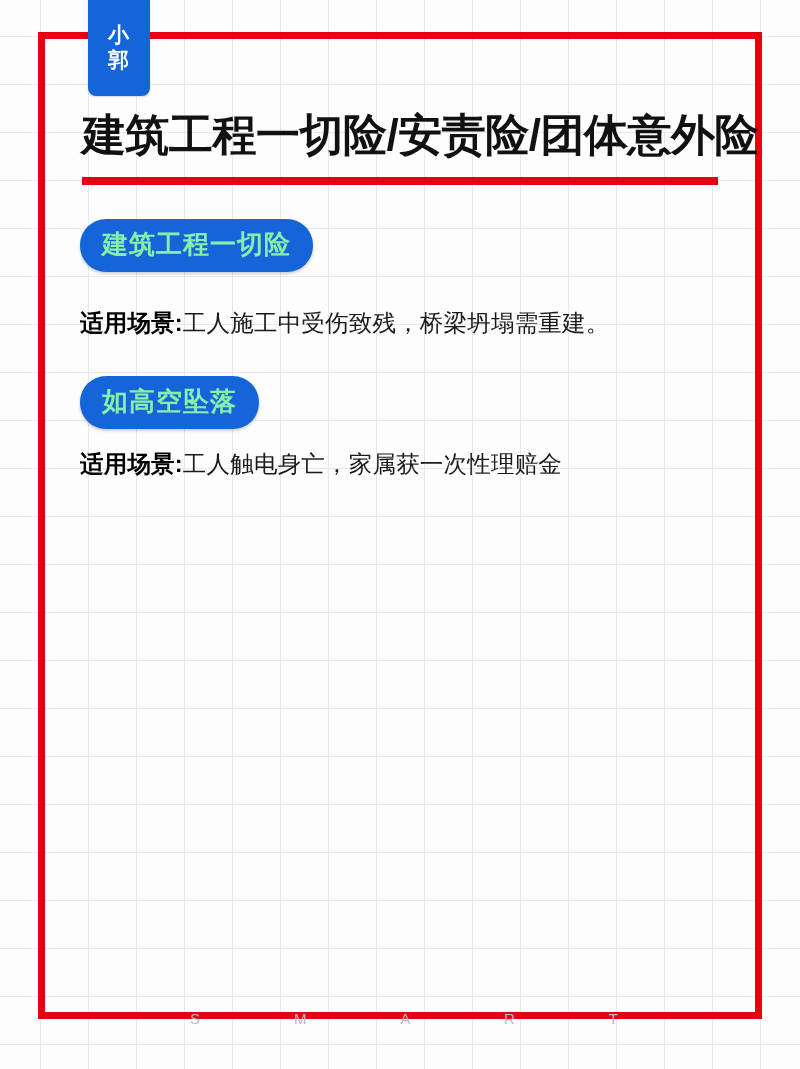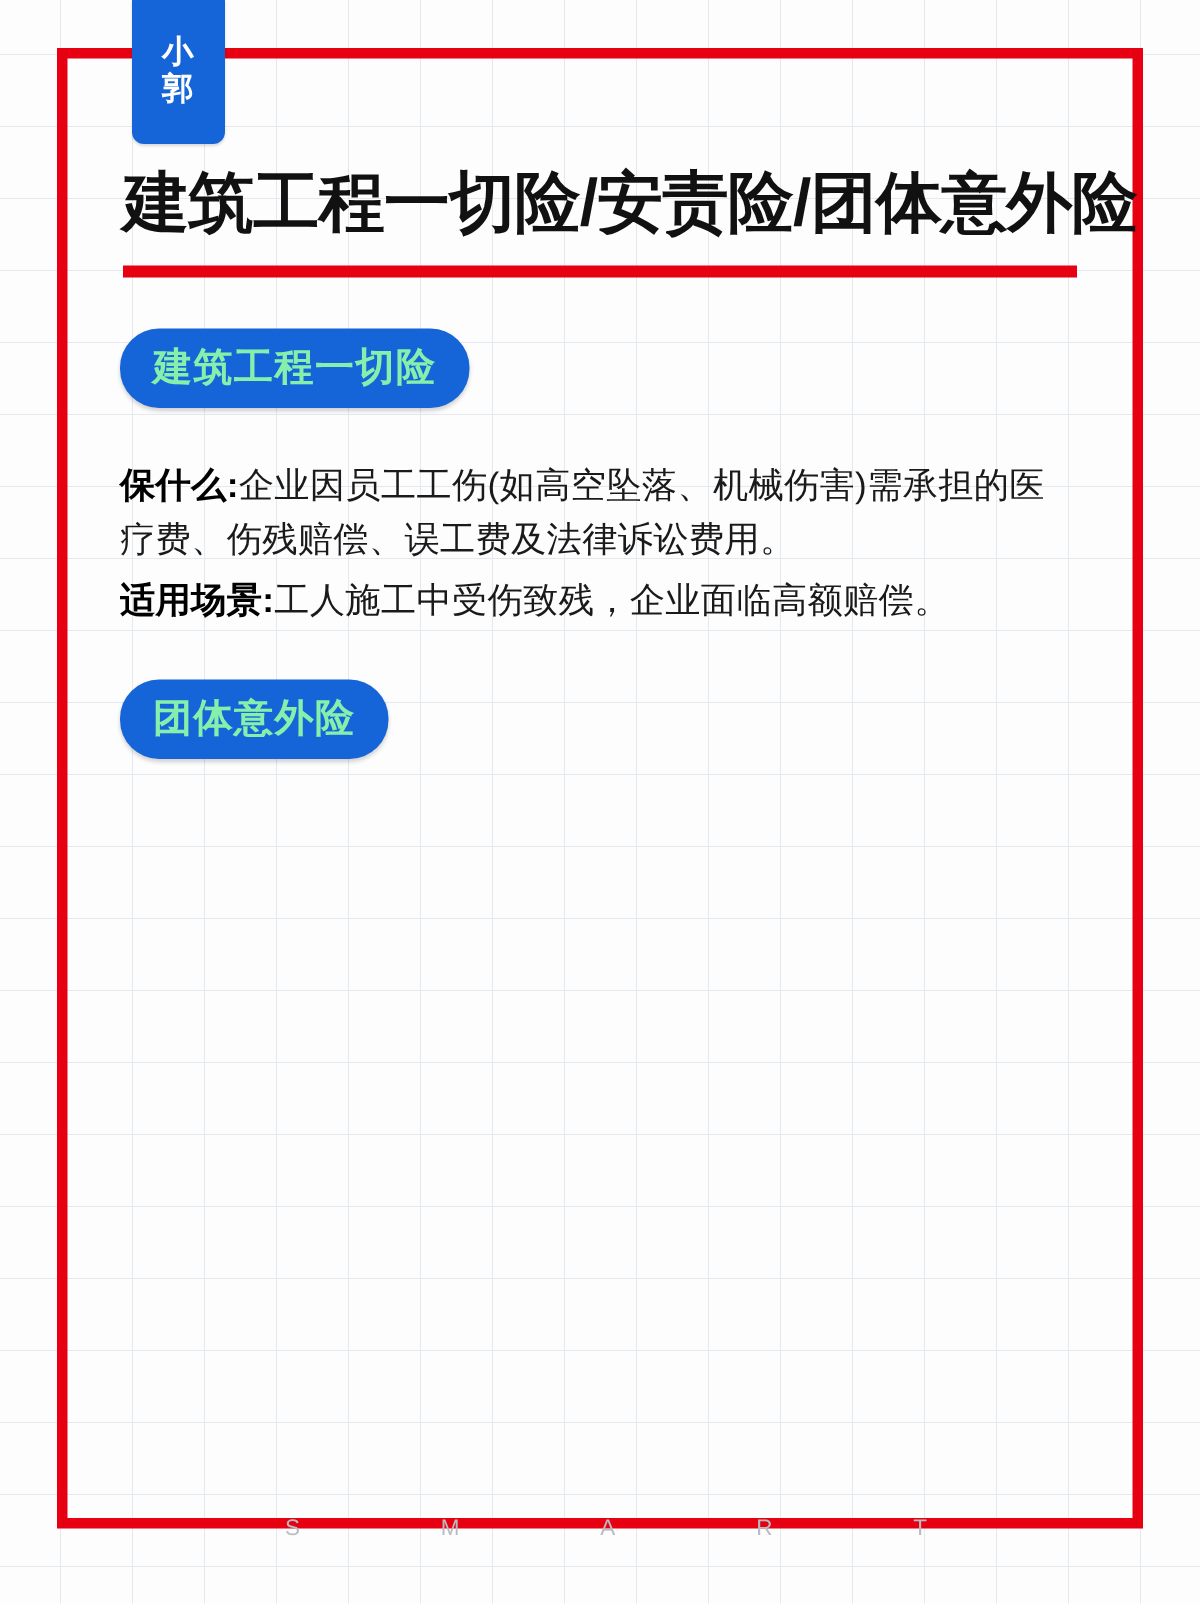--- a/index.html
+++ b/index.html
@@ -149,32 +149,32 @@
 
     <div class="title">建筑工程一切险/安责险/团体意外险</div>
     <div class="title-rule"></div>
 
     <div class="section">
       <div class="pill">建筑工程一切险</div>
     </div>
 
     <div class="section">
       <div class="section-body">
-        <p class="para">
-          <span class="label">保什么:</span><span>企业因员工工伤(如高空坠落、机械伤害)需承担的医疗费、伤残赔偿、误工费及法律诉讼费用。</span>
-        </p>
         <p class="para second">
-          <span class="label">适用场景:</span><span>工人施工中受伤致残，企业面临高额赔偿。</span>
+          <span class="label">适用场景:</span><span>工人施工中受伤致残，桥梁坍塌需重建。</span>
         </p>
       </div>
     </div>
 
     <div class="section">
-      <div class="pill">团体意外险</div>
+      <div class="pill">如高空坠落</div>
       <div class="section-body">
+        <p class="para second">
+          <span class="label">适用场景:</span><span>工人触电身亡，家属获一次性理赔金</span>
+        </p>
       </div>
     </div>
 
   </div>
 
   <div class="watermark">
     <span>S</span>
     <span>M</span>
     <span>A</span>
     <span>R</span>

